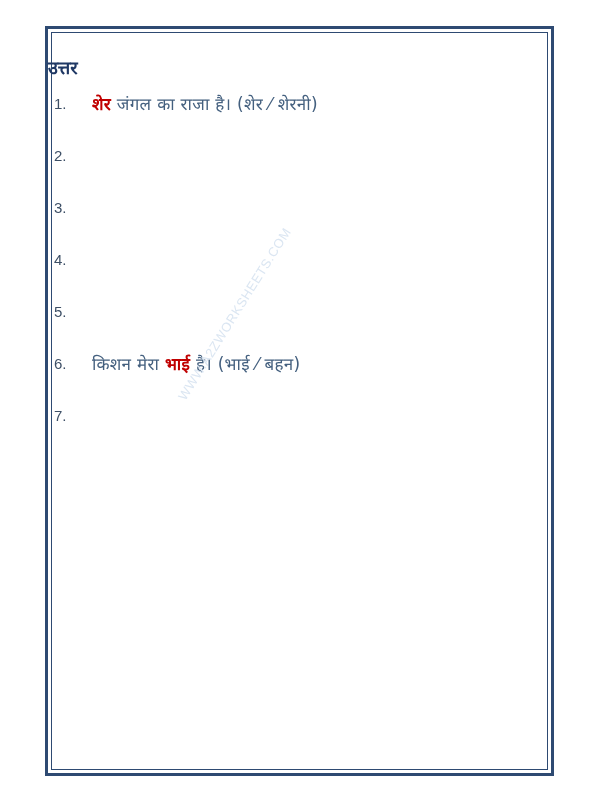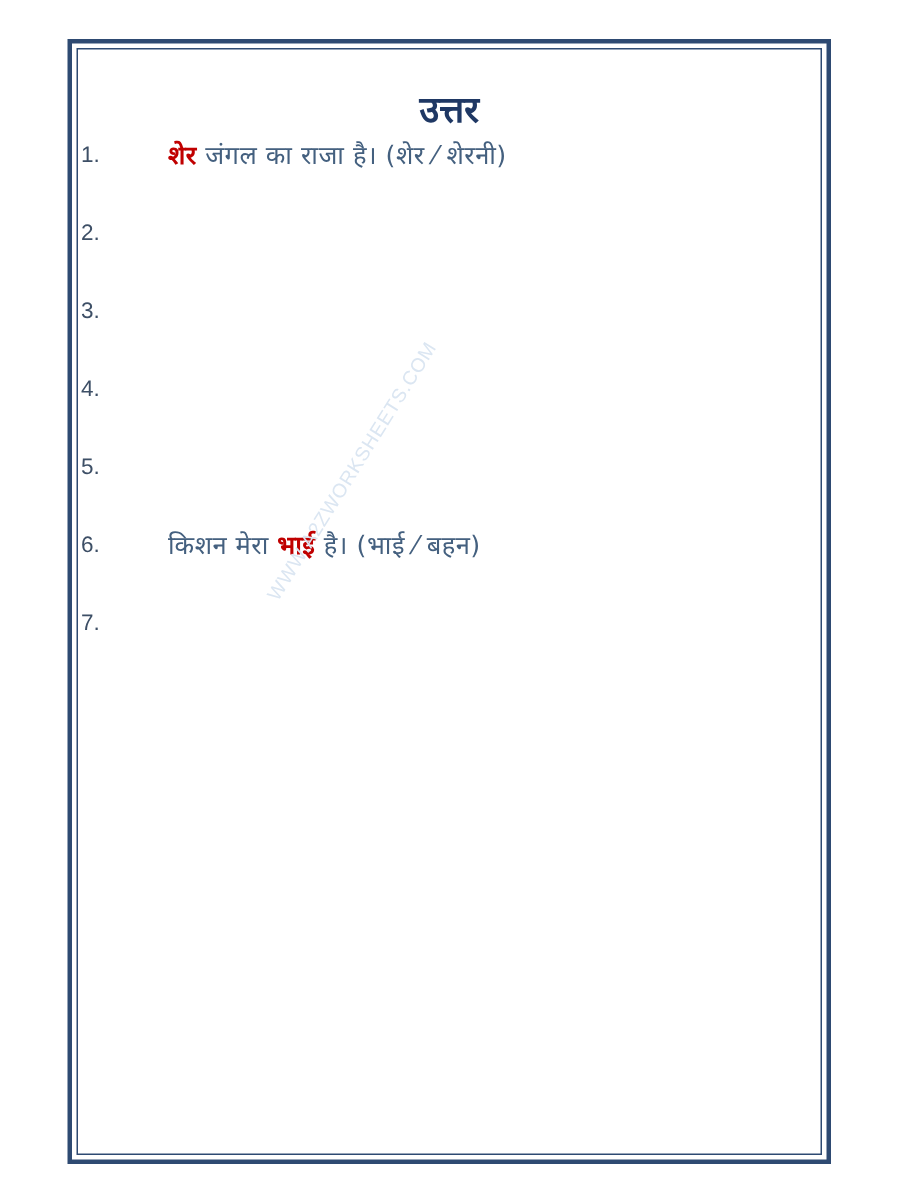--- a/index.html
+++ b/index.html
@@ -29,22 +29,22 @@
       top: 3px;
       right: 3px;
       bottom: 3px;
       border: 1px solid #2e4a72;
     }
     .title {
       position: absolute;
       top: 26px;
       left: 0;
       right: 0;
-      text-align: center;
-      font-size: 24px;
+      text-align: left;
+      font-size: 18px;
       font-weight: bold;
       color: #1f3864;
     }
     .answer-list {
       position: absolute;
       left: 6px;
       top: 62px;
       right: 6px;
     }
     .answer-row {
@@ -58,21 +58,20 @@
       white-space: nowrap;
     }
     .answer-num {
       width: 38px;
       font-size: 15px;
       color: #3d4f66;
       font-family: "Liberation Sans", sans-serif;
     }
     .answer-text {
       letter-spacing: 0.3px;
-      margin-left: 20px;
     }
     .answer-word {
       color: #c00000;
       font-weight: bold;
     }
     .options {
       color: #44607f;
     }
     .watermark {
       position: absolute;

